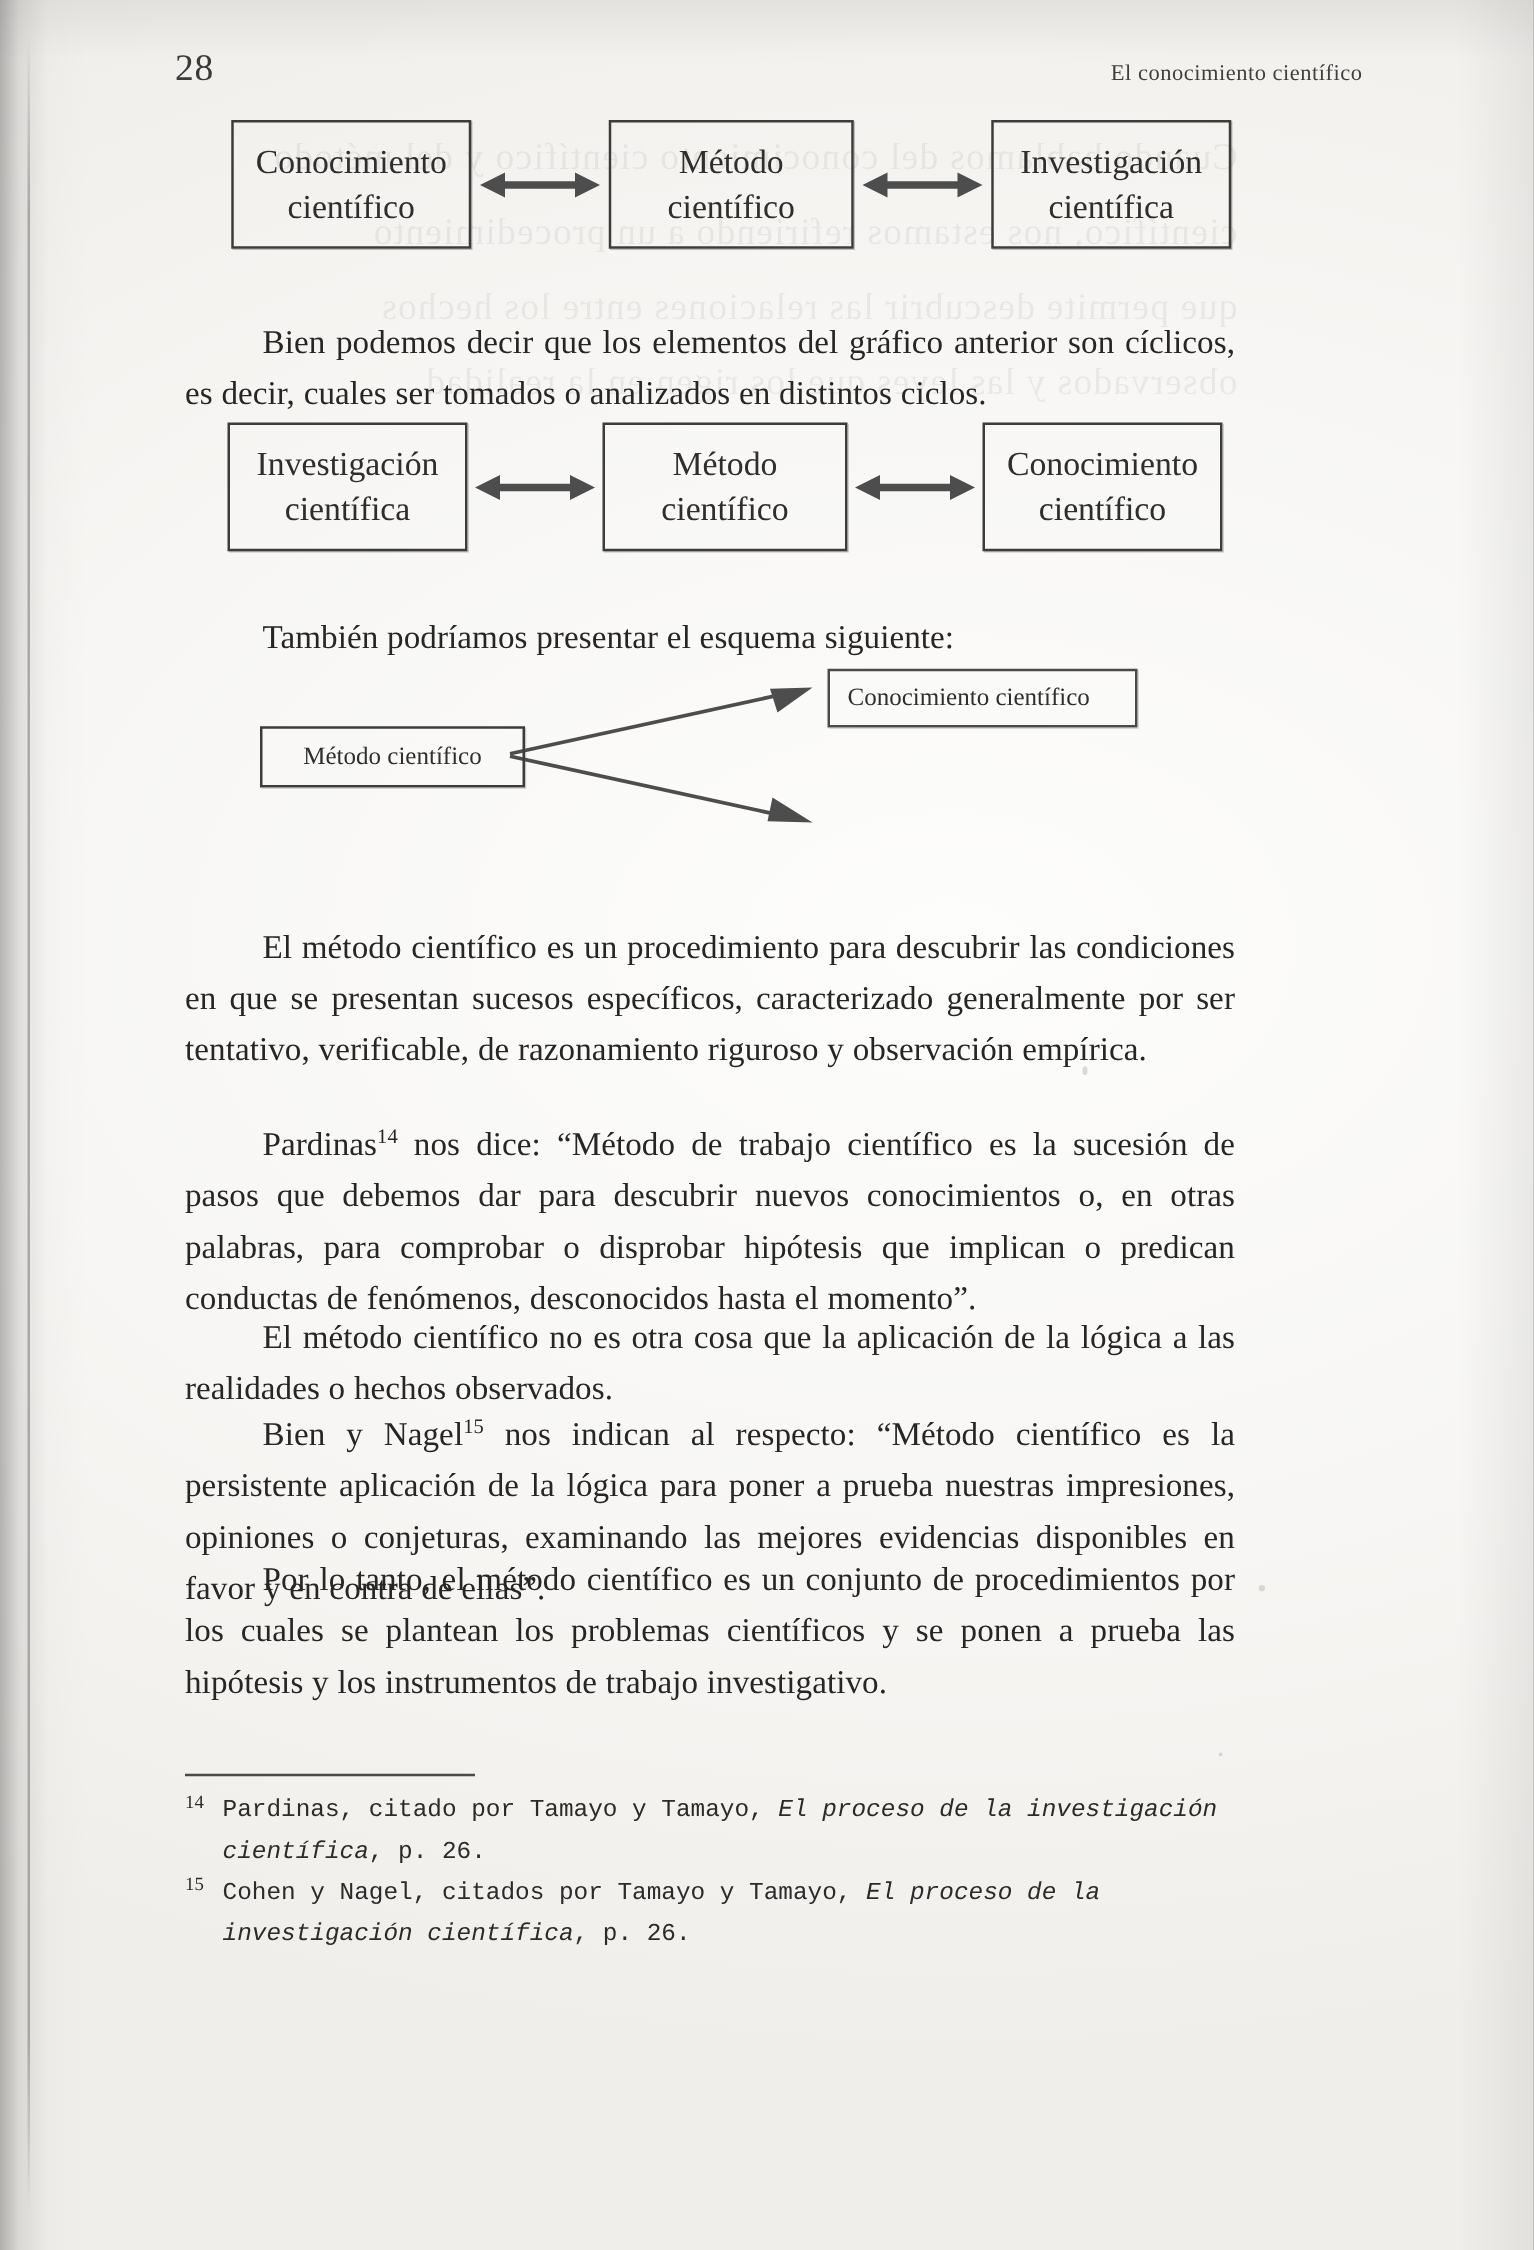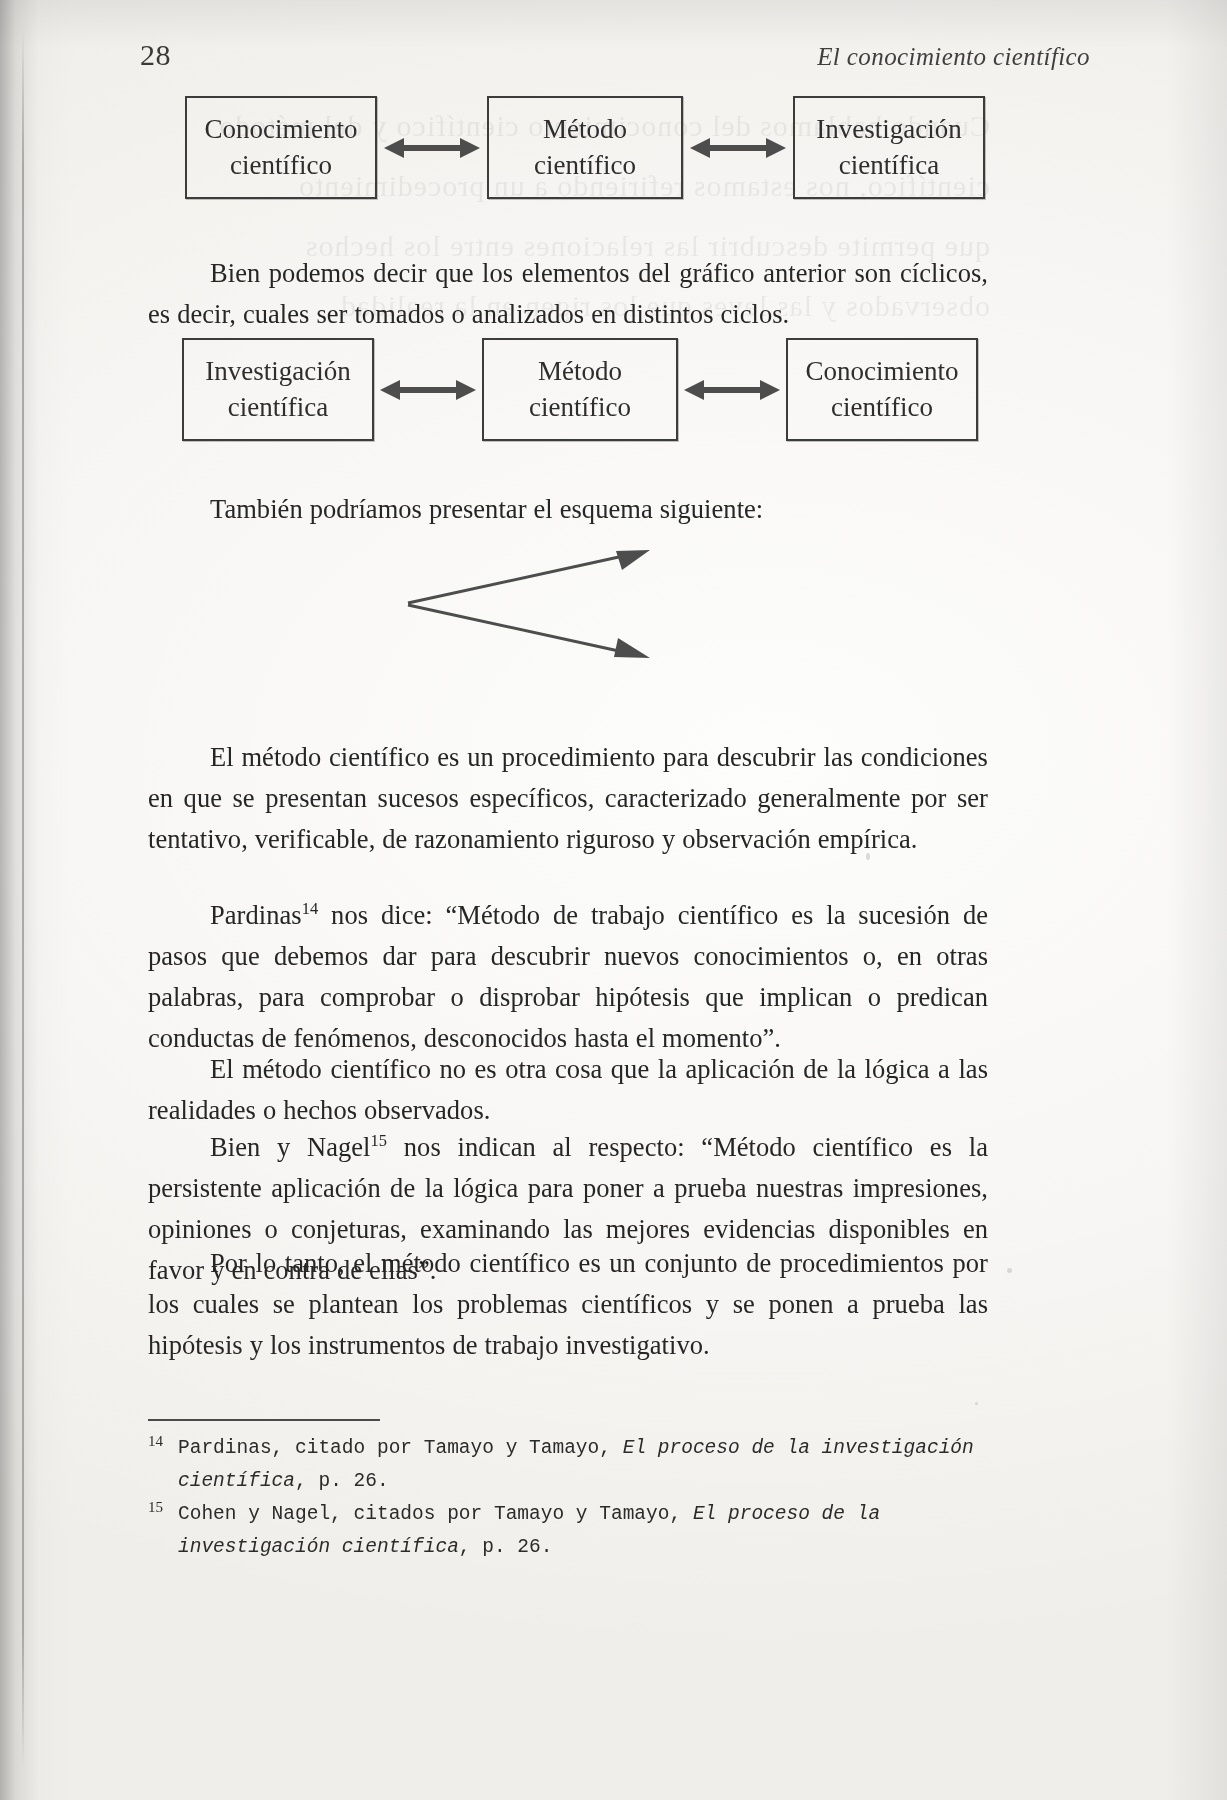--- a/index.html
+++ b/index.html
@@ -92,22 +92,21 @@
     align-items: baseline;
     justify-content: space-between;
   }
   .folio {
     font-size: 30px;
     letter-spacing: 0.5px;
     color: #3a3a3a;
     text-align: center;
   }
   .runhead-title {
-    font-style: italic;
-    font-size: 25px;
+    font-size: 18px;
     letter-spacing: 0.4px;
     color: #3f3f3f;
   }
 
   
   .diagram {
     position: absolute;
     left: 150px;
     width: 930px;
     display: flex;
@@ -331,20 +330,22 @@
 
     <div id="diagram-branch">
       <svg class="branch-lines" viewBox="0 0 930 160" aria-hidden="true">
         <g stroke="#4d4d4d" stroke-width="3" fill="#4d4d4d">
           <line x1="258" y1="78" x2="478" y2="30"></line>
           <polygon points="500,25 466,26 472,45" stroke="none"></polygon>
           <line x1="258" y1="80" x2="478" y2="128"></line>
           <polygon points="500,133 468,113 464,132" stroke="none"></polygon>
         </g>
       </svg>
+      <div class="src">Método científico</div>
+      <div class="dst dst-top">Conocimiento científico</div>
     </div>
 
     <p class="para" id="para-metodo">El método científico es un procedimiento para descubrir las condiciones en que se presentan sucesos específicos, caracterizado generalmente por ser tentativo, verificable, de razonamiento riguroso y observación empírica.</p>
 
     <p class="para" id="para-pardinas"><span>Pardinas</span><sup>14</sup><span> nos dice: “Método de trabajo científico es la sucesión de pasos que debemos dar para descubrir nuevos conocimientos o, en otras palabras, para comprobar o disprobar hipótesis que implican o predican conductas de fenómenos, desconocidos hasta el momento”.</span></p>
 
     <p class="para" id="para-logica">El método científico no es otra cosa que la aplicación de la lógica a las realidades o hechos observados.</p>
 
     <p class="para" id="para-cohen"><span>Bien y Nagel</span><sup>15</sup><span> nos indican al respecto: “Método científico es la persistente aplicación de la lógica para poner a prueba nuestras impresiones, opiniones o conjeturas, examinando las mejores evidencias disponibles en favor y en contra de ellas”.</span></p>
 

